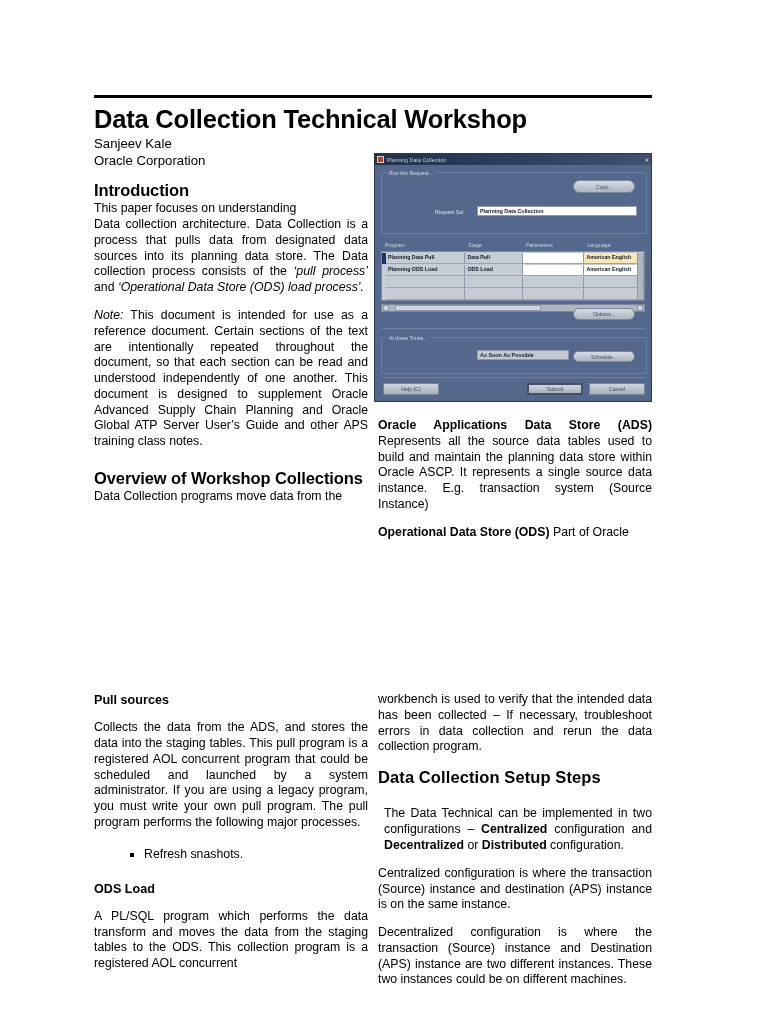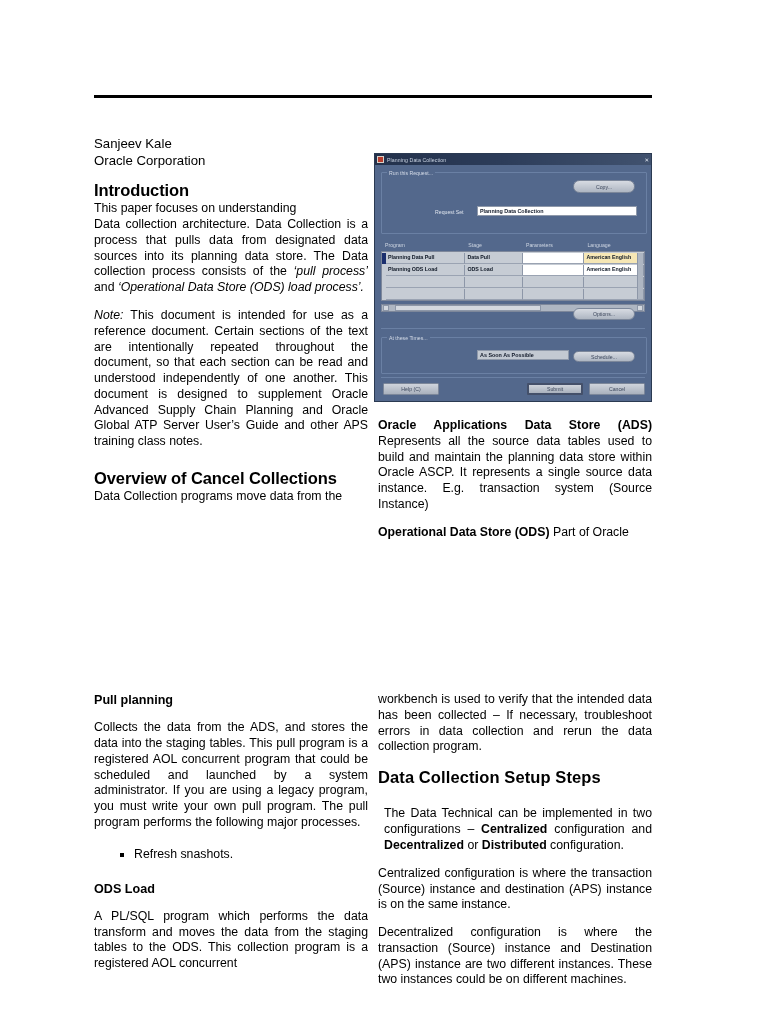--- a/index.html
+++ b/index.html
@@ -101,21 +101,21 @@
   p.para.last { margin-bottom: 0; }
   p.nojust { text-align: left; }
   p.runon  { margin-bottom: 0; }
 
   .lead-left { text-align: left; }
 
   em.it { font-style: italic; }
   strong.bd { font-weight: bold; }
 
   ul.bullets {
-    margin: 0;
+    margin: 10px;
     padding: 0 0 0 26px;
     list-style: none;
   }
   ul.bullets li {
     position: relative;
     margin: 0 0 1px 0;
     text-align: justify;
     padding-left: 14px;
   }
   ul.bullets li::before {
@@ -367,20 +367,21 @@
   .div-1 { top: 163px; }
   .div-2 { top: 212px; }
 </style>
 </head>
 <body>
 
 <div class="page">
 
   <div class="top-rule"></div>
 
+  <div class="doc-title">Data Collection Technical Workshop</div>
 
   <div class="byline">
     <div>Sanjeev Kale</div>
     <div>Oracle Corporation</div>
   </div>
 
   <div class="app-shot">
 
     <div class="app-titlebar">
       <span class="app-ico"></span>
@@ -474,40 +475,40 @@
     <h2 class="sec">Introduction</h2>
 
     <p class="para">
       <span class="lead-left" style="display:block">This paper focuses on understanding</span><span>Data collection architecture. Data Collection is a process that pulls data from designated data sources into its planning data store. The Data collection process consists of the </span><em class="it">‘pull process’</em><span> and </span><em class="it">‘Operational Data Store (ODS) load process’.</em>
     </p>
 
     <p class="para">
       <em class="it">Note:</em><span> This document is intended for use as a reference document. Certain sections of the text are intentionally repeated throughout the document, so that each section can be read and understood independently of one another. This document is designed to supplement Oracle Advanced Supply Chain Planning and Oracle Global ATP Server User’s Guide and other APS training class notes.</span>
     </p>
 
-    <h2 class="sec spaced">Overview of Cancel Collections</h2>
+    <h2 class="sec spaced">Overview of Workshop Collections</h2>
 
     <p class="para nojust">Data Collection programs move data from the</p>
   </div>
 
   <div class="col col-right blk-right-top clip-right-top">
 
 
     <p class="para">
       <strong class="bd">Oracle Applications Data Store (ADS)</strong><span> Represents all the source data tables used to build and maintain the planning data store within Oracle ASCP. It represents a single source data instance. E.g. transaction system (Source Instance)</span>
     </p>
 
     <p class="para nojust runon">
       <strong class="bd">Operational Data Store (ODS)</strong><span> Part of Oracle</span>
     </p>
   </div>
 
   <div class="col col-left blk-left-bot clip-left-bot">
 
-    <h3 class="sub">Pull planning</h3>
+    <h3 class="sub">Pull sources</h3>
 
     <p class="para" style="margin-bottom:16px">Collects the data from the ADS, and stores the data into the staging tables. This pull program is a registered AOL concurrent program that could be scheduled and launched by a system administrator. If you are using a legacy program, you must write your own pull program. The pull program performs the following major processes.</p>
 
     <ul class="bullets">
       <li>Refresh snashots.</li>
     </ul>
 
     <h3 class="sub" style="margin-top:18px">ODS Load</h3>
 
     <p class="para runon">A PL/SQL program which performs the data transform and moves the data from the staging tables to the ODS. This collection program is a registered AOL concurrent</p>

